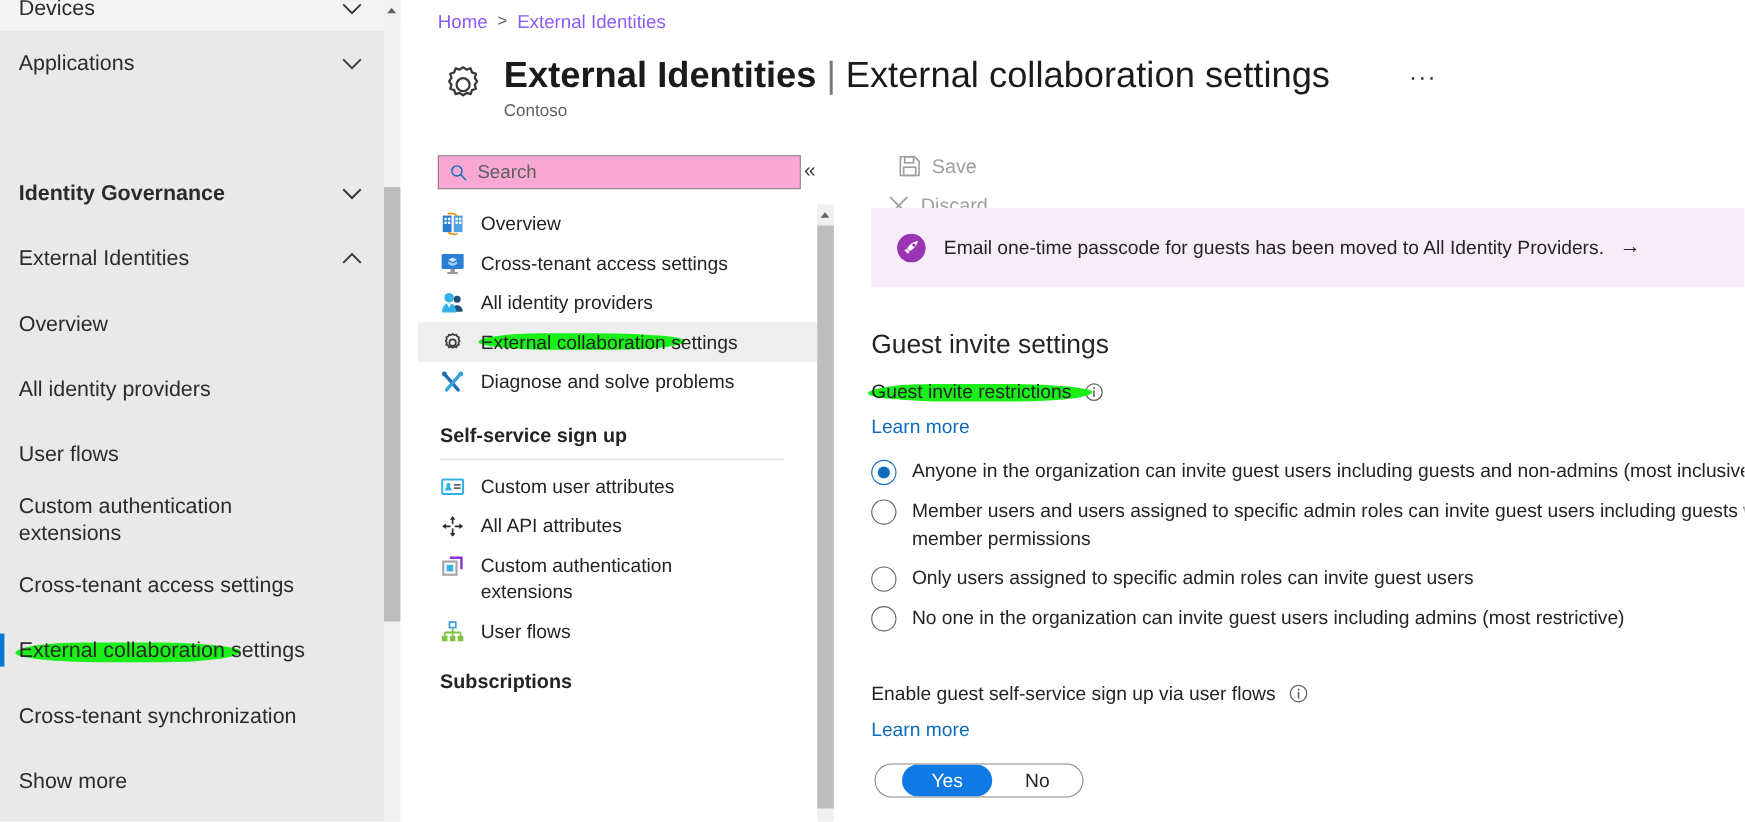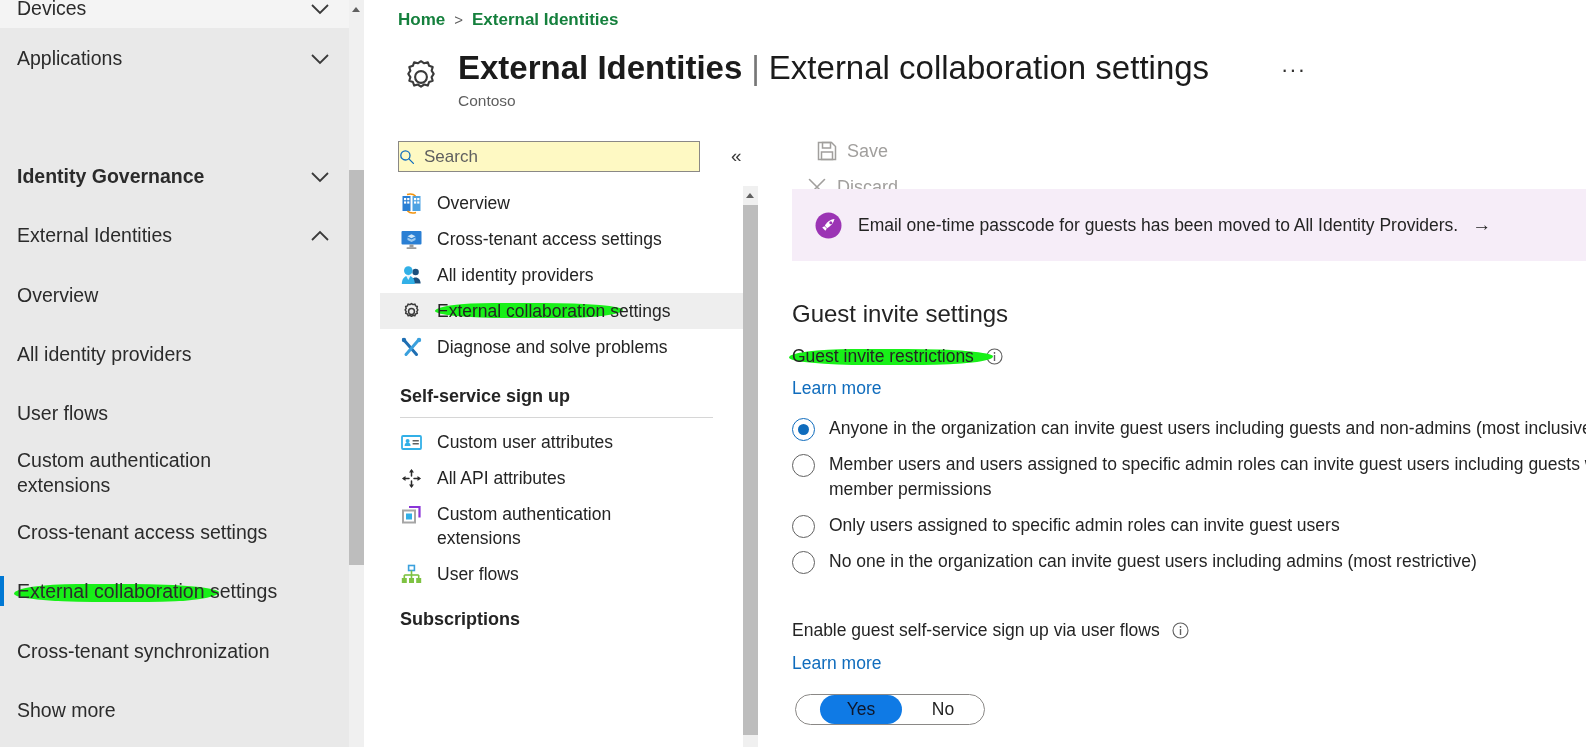--- a/index.html
+++ b/index.html
@@ -64,21 +64,21 @@
     position: absolute; left: 349px; top: 170px; width: 15px; height: 395px;
     background: #bdbdbd;
   }
 
   
   .breadcrumb {
     position: absolute; left: 398px; top: 8px;
     font-size: 17px; line-height: 24px;
     display: flex; align-items: center; gap: 9px;
   }
-  .bc-link { color: #15803d; cursor: pointer; font-weight: bold; }
+  .bc-link { color: #8b5cf6; cursor: pointer; }
   .bc-sep { color: #5f5f5f; font-size: 15px; }
 
   .title-row {
     position: absolute; left: 398px; top: 46px;
     display: flex; align-items: flex-start;
   }
   .title-gear { width: 46px; height: 46px; margin-top: 8px; flex: 0 0 auto; }
   .title-text-wrap { margin-left: 14px; }
   .page-title {
     font-size: 33px; line-height: 44px; color: #1b1b1b;
@@ -96,23 +96,23 @@
   }
 
   
   .mid-panel {
     position: absolute; left: 380px; top: 132px;
     width: 378px; height: 615px;
     background: #ffffff; overflow: hidden;
   }
   .search-box {
     position: absolute; left: 18px; top: 9px;
-    width: 302px; height: 31px;
-    border: 1px solid #8a8886; background: #fef9c3;
-    display: flex; align-items: center; 
+    width: 330px; height: 31px;
+    border: 1px solid #8a8886; background: #f9a8d4;
+    display: flex; align-items: center; padding-left: 10px;
   }
   .search-ico { width: 16px; height: 16px; flex: 0 0 auto; }
   .search-ph { font-size: 17px; color: #5f5f5f; margin-left: 9px; }
   .collapse-btn {
     position: absolute; left: 351px; top: 13px;
     font-size: 19px; color: #3a3a3a; cursor: pointer; line-height: 22px;
   }
 
   .mid-list { position: absolute; left: 0; top: 53px; width: 363px; }
   .mid-item {
@@ -230,21 +230,21 @@
     width: 190px; height: 31px;
     border: 1.5px solid #8a8886; border-radius: 17px;
     background: #fff; display: flex; align-items: center;
     overflow: hidden; cursor: pointer;
   }
   .toggle-opt {
     flex: 1 1 50%; height: 100%;
     display: flex; align-items: center; justify-content: center;
     font-size: 17.5px; color: #242424; border-radius: 17px;
   }
-  .toggle-opt.on { background: #0f7ae5; color: #0f172a; font-weight: 400; margin-left: 24px; }
+  .toggle-opt.on { background: #0f7ae5; color: #ffffff; font-weight: 400; margin-left: 24px; }
 </style>
 </head>
 <body>
 
 <div class="root">
 
   <div class="left-rail">
     <div class="left-top-white"></div>
 
     <div class="rail-item rail-group" style="top:-4px;">

